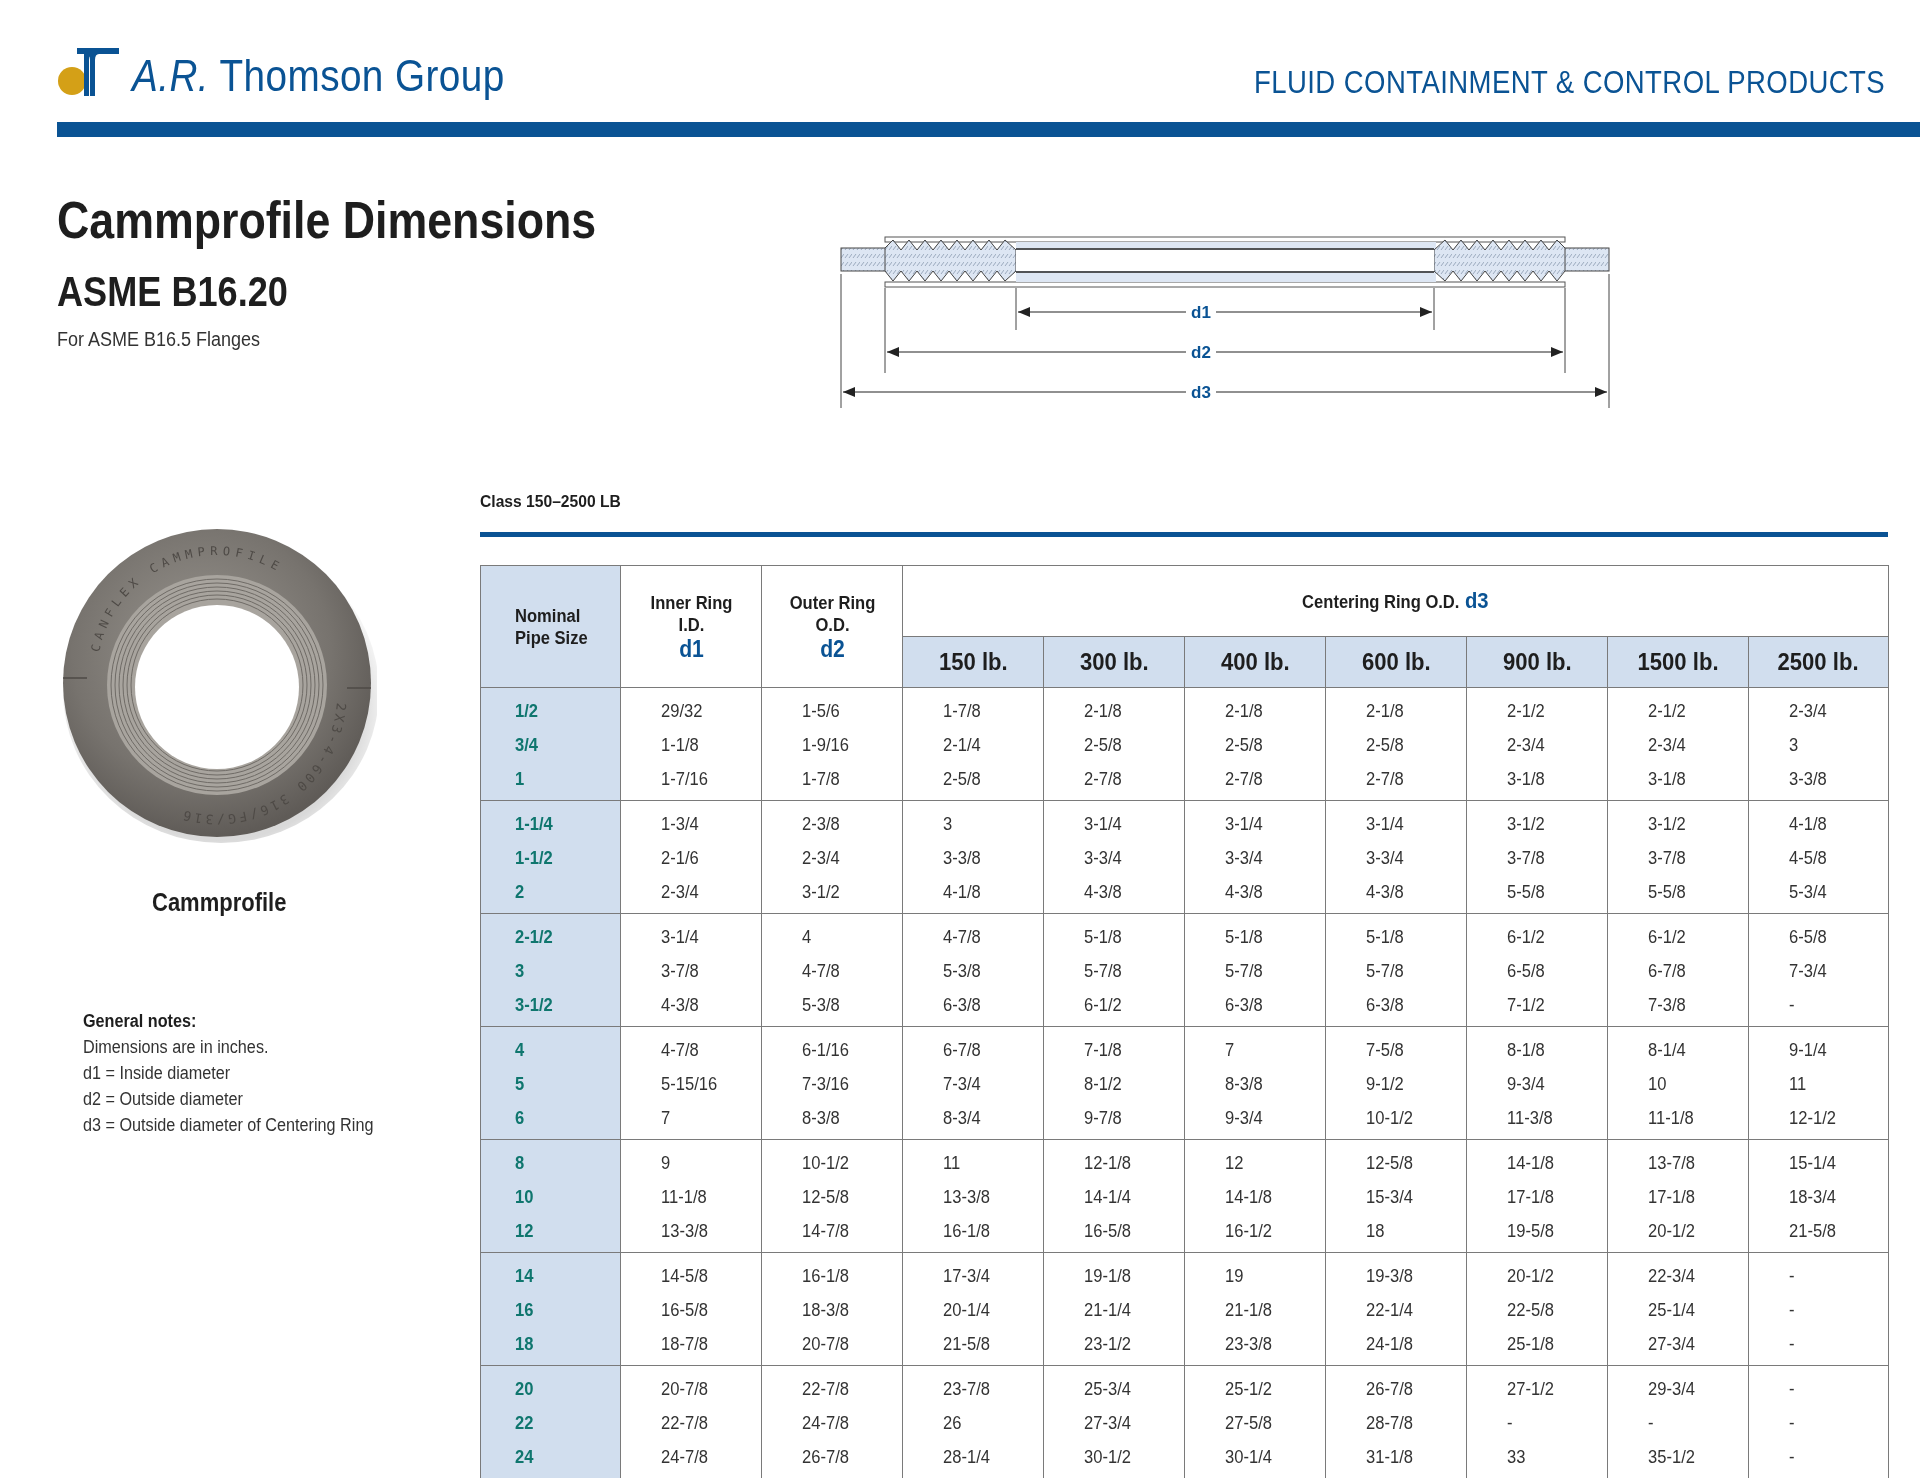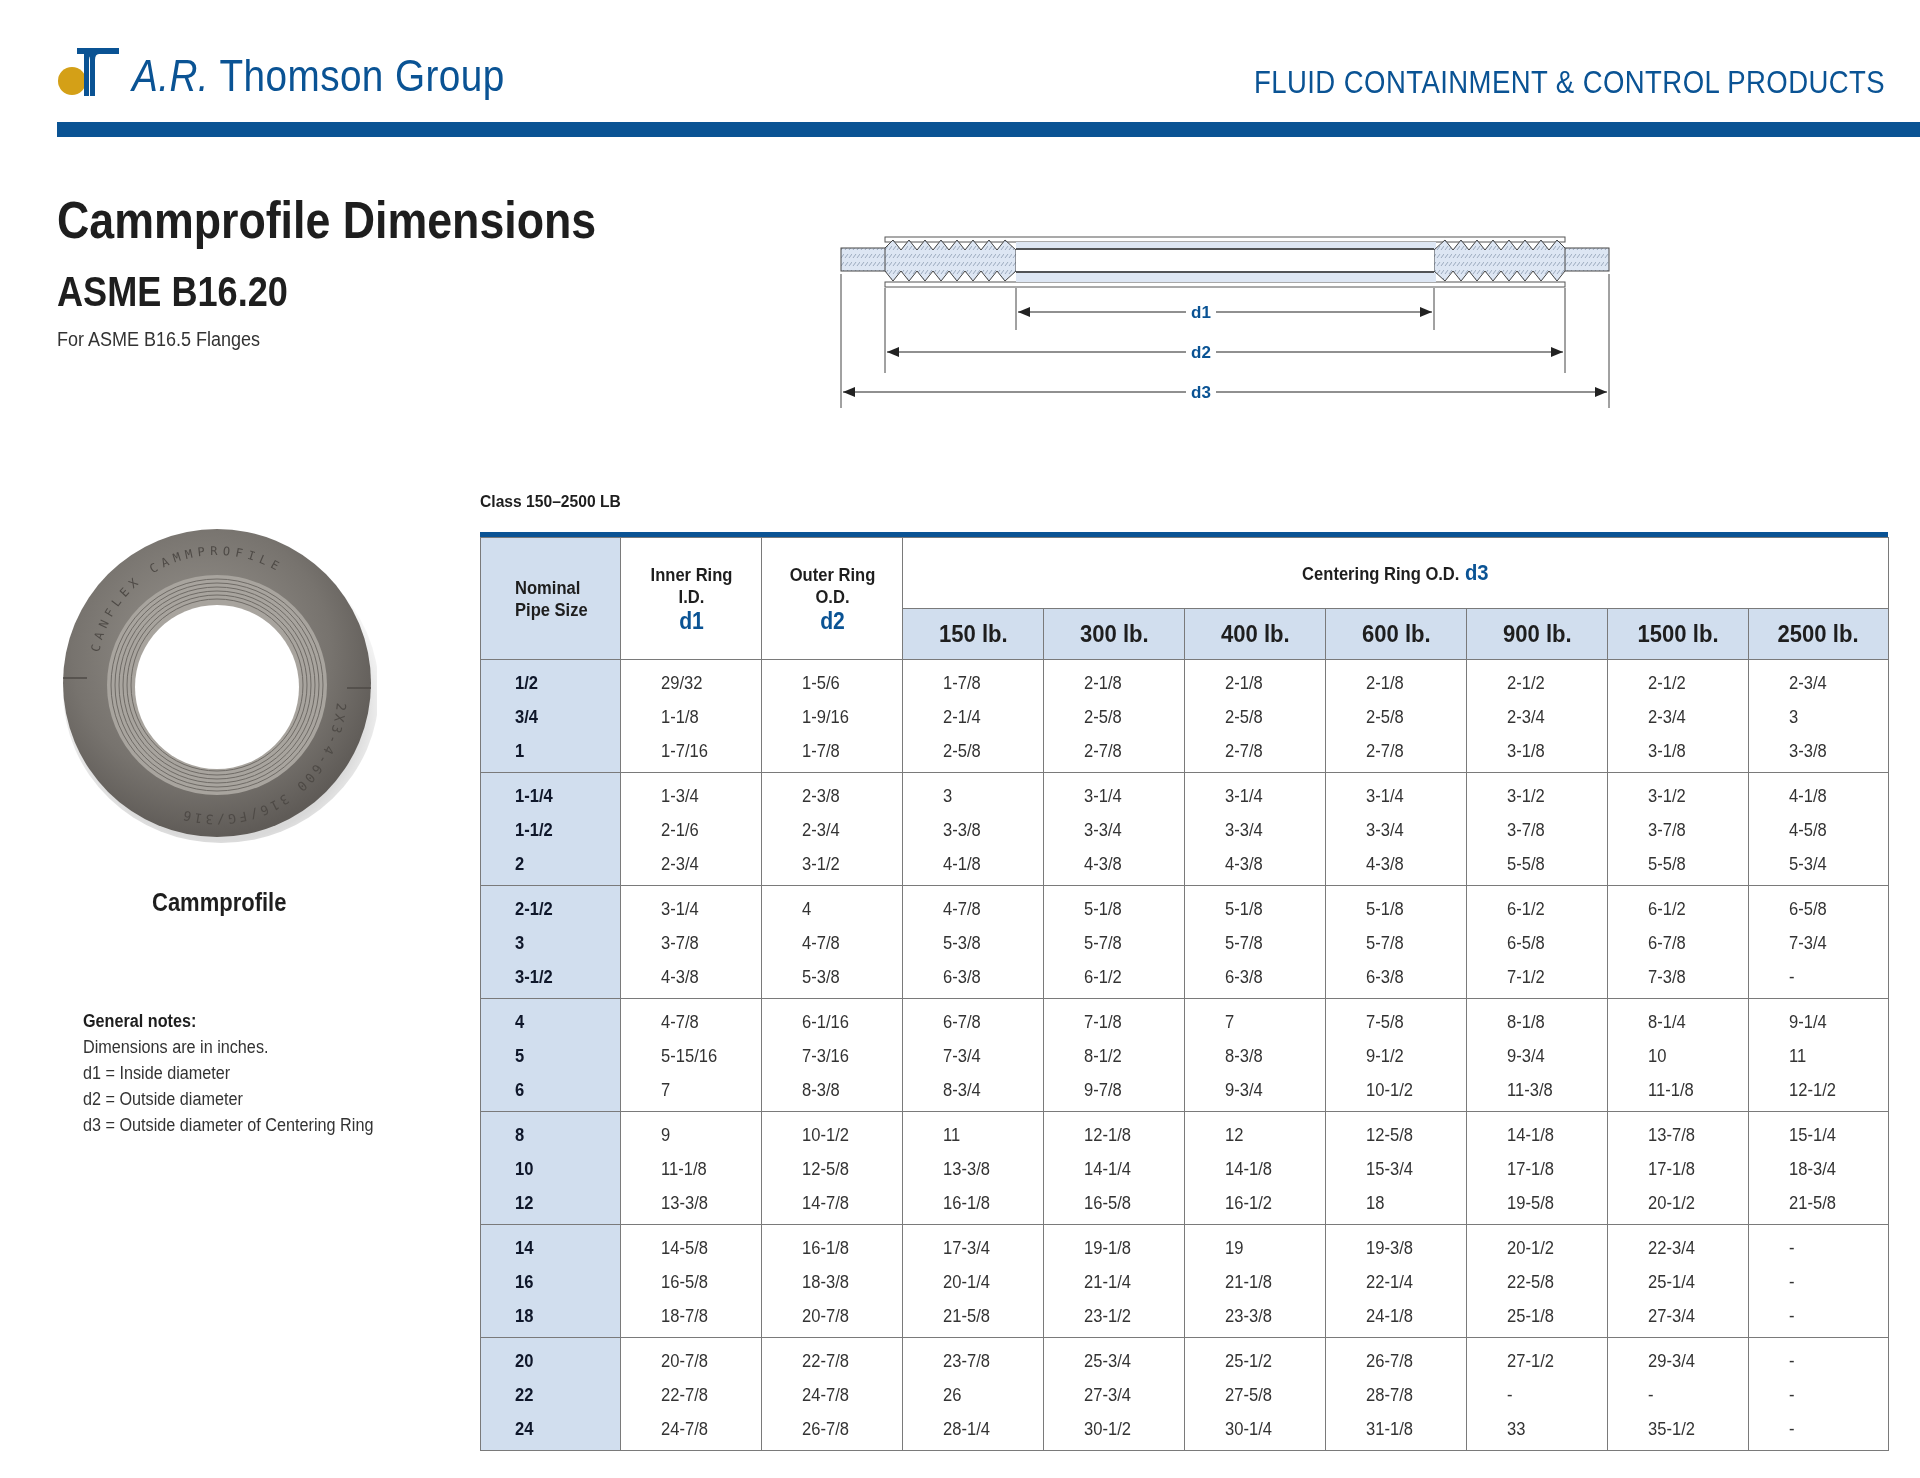--- a/index.html
+++ b/index.html
@@ -35,32 +35,32 @@
   
   .notes { position: absolute; left: 83px; top: 1008px; font-size: 18px; color: #333; line-height: 26px;
            transform: scaleX(0.9); transform-origin: left top; white-space: nowrap; }
   .notes .nh { font-weight: bold; color: #1e1e1e; }
 
   
   .class-label { position: absolute; left: 480px; top: 492px; font-size: 17px; font-weight: bold;
                  transform: scaleX(0.92); transform-origin: left top; white-space: nowrap; }
   .tbl-wrap { position: absolute; left: 480px; top: 532px; width: 1408px; }
   .tbl-topbar { height: 5px; background: #0a5394; }
-  table { border-collapse: collapse; width: 1408px; table-layout: fixed; font-size: 18px; }
+  table { border-collapse: collapse; width: 1408px; table-layout: fixed; font-size: 18px; margin-top: 28px; }
   th, td { border: 1.5px solid #7a7a7a; padding: 0; }
   th { font-weight: bold; color: #1e1e1e; }
   .h-blue { background: #d1deee; }
   .hdr1 th { height: 70px; }
   .hdr2 th { height: 50px; font-size: 24px; }
   .hdr-txt { display: inline-block; transform: scaleX(0.92); line-height: 22px; }
   .dsym { color: #0a5394; font-size: 23px; font-weight: bold; display: block; margin-top: 2px; }
   .d3sym { color: #0a5394; font-size: 22px; font-weight: bold; margin-left: 6px; }
   tbody td { height: 34px; color: #333; padding-left: 40px; white-space: nowrap; }
   tbody td .v { display: inline-block; transform: scaleX(0.92); transform-origin: left center; }
-  tbody td.size { background: #d1deee; padding-left: 34px; font-weight: bold; color: #0f172a; }
+  tbody td.size { background: #d1deee; padding-left: 34px; font-weight: bold; color: #0f766e; }
   tbody tr.grp-first td { padding-top: 6px; }
   tbody tr.grp-last td { padding-bottom: 4px; }
   tbody tr.grp-mid td { border-top: none; border-bottom: none; }
   tbody tr.grp-first td { border-bottom: none; }
   tbody tr.grp-last td { border-top: none; }
 </style>
 </head>
 <body>
 
 <svg class="logo" viewBox="0 0 64 52">

